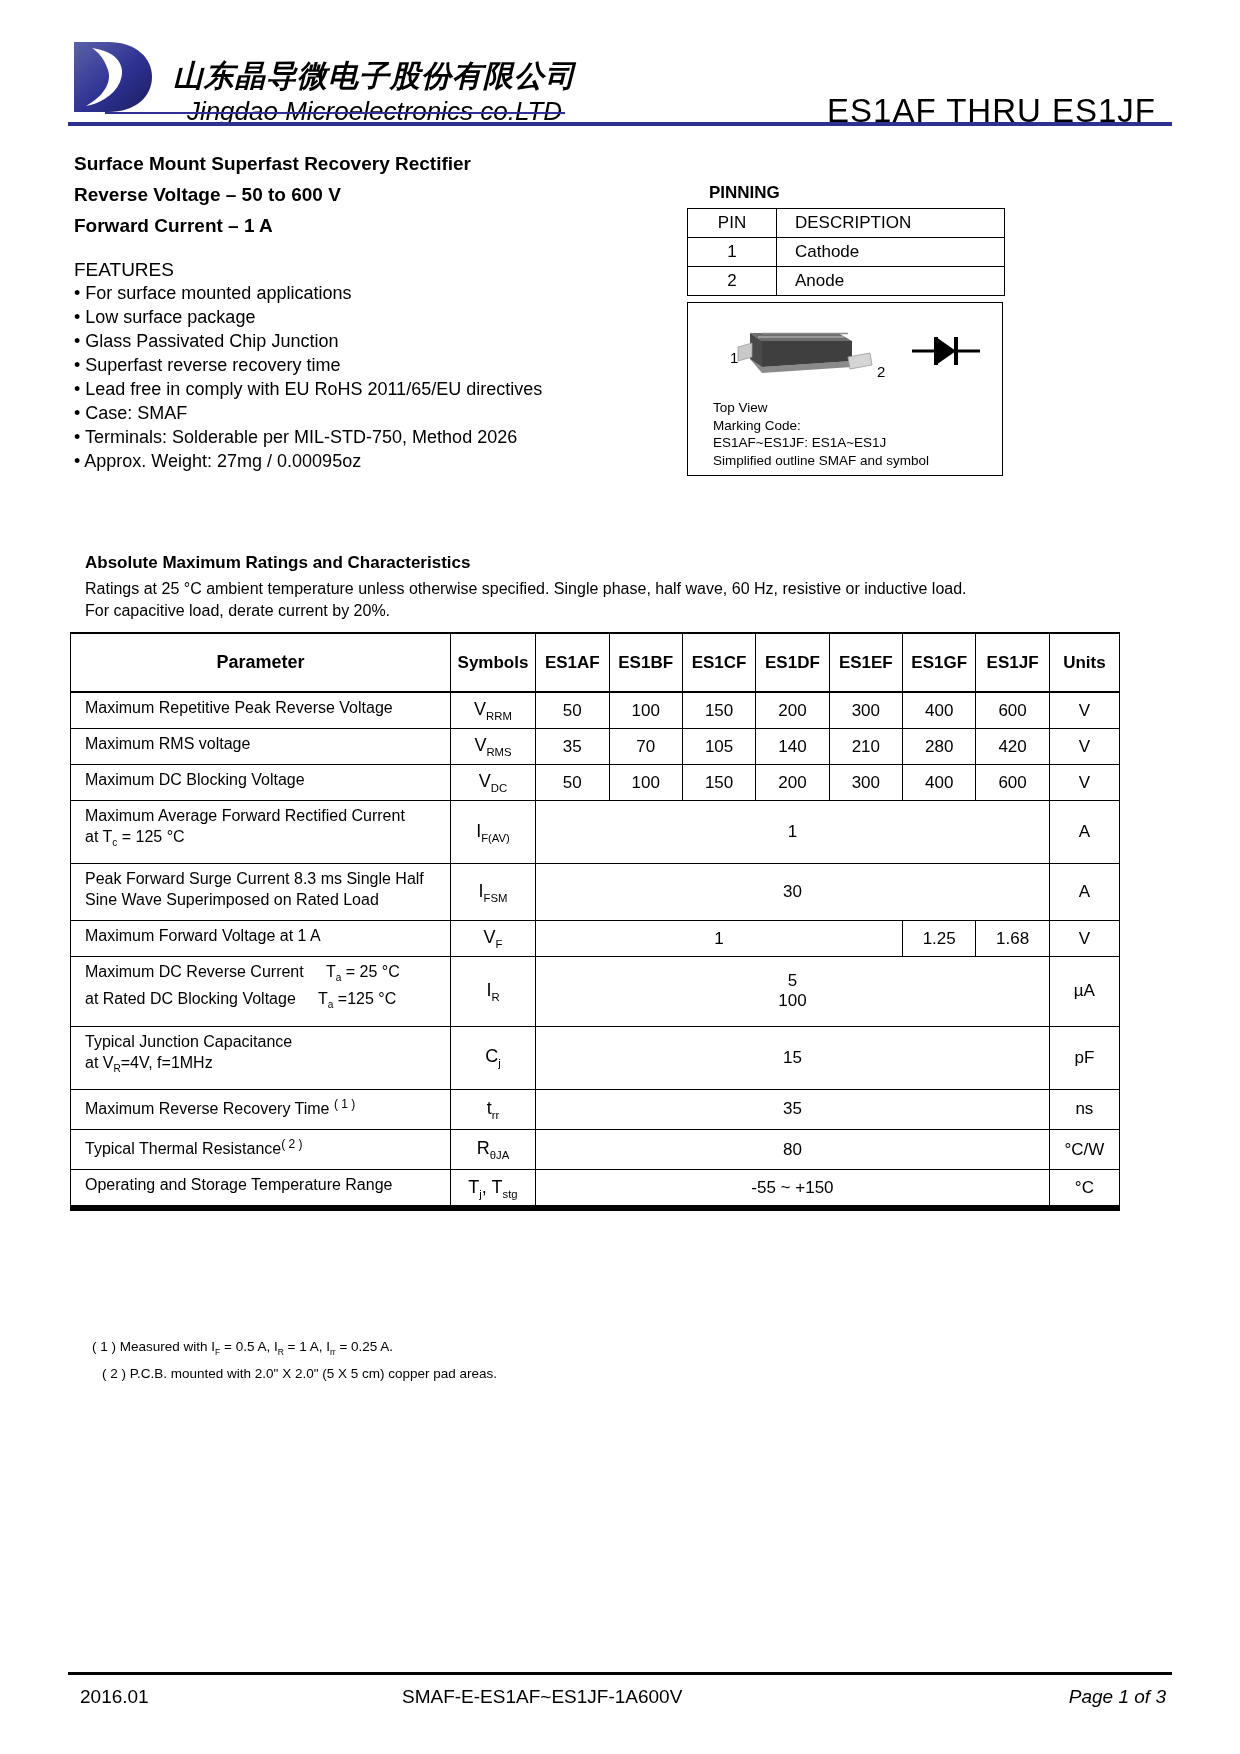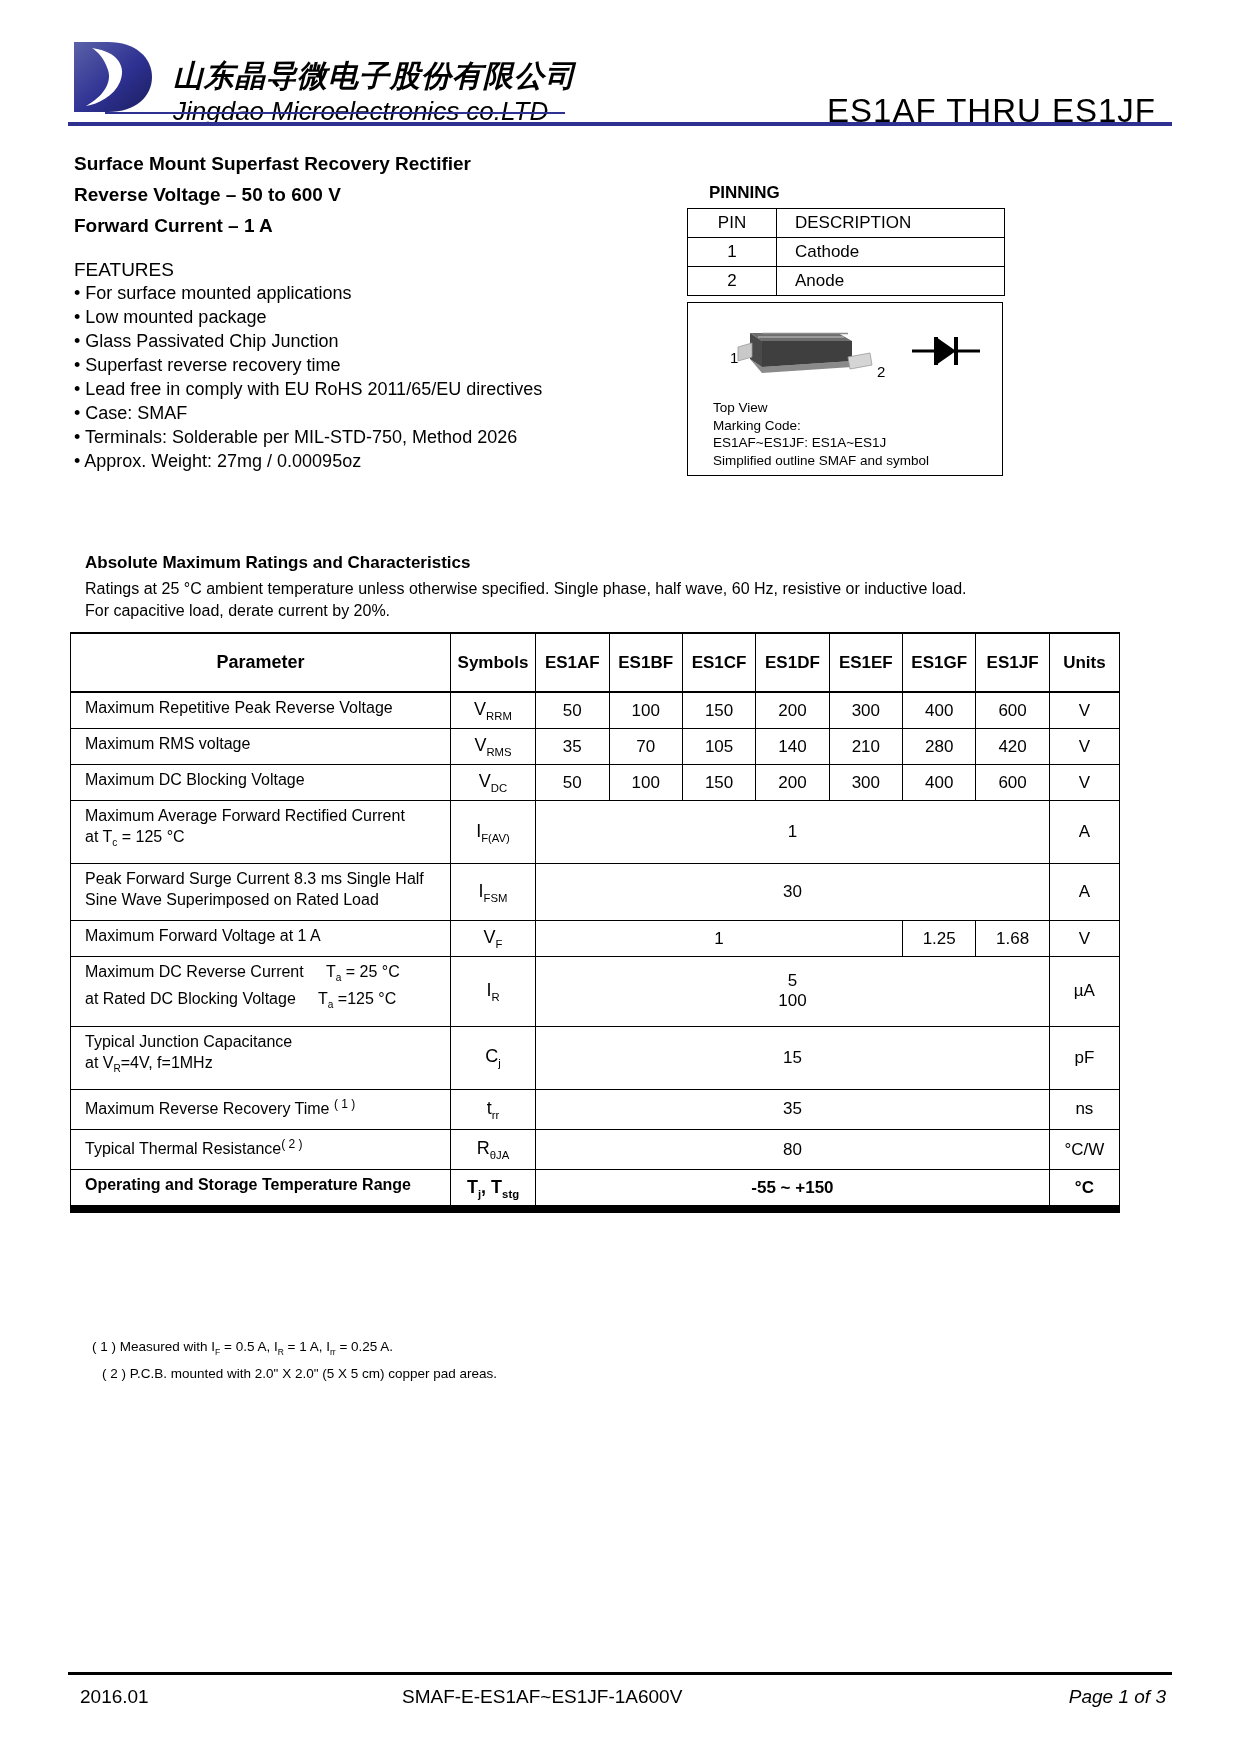--- a/index.html
+++ b/index.html
@@ -15,21 +15,21 @@
 
   
   .header { position:absolute; left:68px; top:30px; width:1104px; height:98px; }
   .logo { position:absolute; left:0px; top:8px; width:90px; height:78px; }
   .company { position:absolute; left:105px; top:28px; }
   .company-cn {
     font-size:30px; font-weight:bold; font-style:italic;
     letter-spacing:1px; line-height:36px; white-space:nowrap;
   }
   .company-en {
-    font-size:26px; font-style:italic; line-height:34px; white-space:nowrap;
+    font-size:26px; font-style:italic; line-height:34px; white-space:nowrap;text-align:center;
   }
   .part-title {
     position:absolute; right:16px; top:62px;
     font-size:33px; letter-spacing:1px; white-space:nowrap;
   }
   .header-rule {
     position:absolute; left:68px; top:122px; width:1104px; height:4px;
     background:#2e3192;
   }
   .logo-underline {
@@ -76,21 +76,21 @@
     border-collapse:collapse; font-size:16px;
   }
   table.main td, table.main th { border:1px solid #000; }
   table.main tr.hdr td { border-top:2px solid #000; border-bottom:2px solid #000;
     font-size:17px; font-weight:bold; text-align:center; padding:18px 2px; }
   table.main tr.hdr td.p-h { font-size:18px; }
   table.main td.param { text-align:left; padding:4px 6px 10px 14px; font-size:16px; line-height:21px; }
   table.main td.sym { text-align:center; font-size:18px; width:76px; }
   table.main td.val { text-align:center; font-size:17px; }
   table.main td.unit { text-align:center; font-size:17px; width:62px; }
-  table.main td.last-row { border-bottom:8px solid #000000;font-weight:bold; }
+  table.main td.last-row { border-bottom:6px solid #000000; }
   .col-p { width:352px; }
   .col-v { width:68px; }
   sub { font-size:0.63em; }
   .note-sup { font-size:12px; vertical-align:super; }
 
   
   .footnotes { position:absolute; left:92px; top:1336px; font-size:13.5px; line-height:21px; }
 
   
   .footer-rule { position:absolute; left:68px; top:1672px; width:1104px; height:3px; background:#000; }
@@ -128,21 +128,21 @@
   <div class="header-rule"></div>
 
   <div class="leftcol">
     <div class="h-line">Surface Mount Superfast Recovery Rectifier</div>
     <div class="h-line">Reverse Voltage – 50 to 600 V</div>
     <div class="h-line">Forward Current – 1 A</div>
 
     <div class="sec-head">FEATURES</div>
     <div class="bullets">
       <div>• For surface mounted applications</div>
-      <div>• Low mounted package</div>
+      <div>• Low surface package</div>
       <div>• Glass Passivated Chip Junction</div>
       <div>• Superfast reverse recovery time</div>
       <div>• Lead free in comply with EU RoHS 2011/65/EU directives</div>
     </div>
 
     <div class="bullets">
       <div>• Case: SMAF</div>
       <div>• Terminals: Solderable per MIL-STD-750, Method 2026</div>
       <div>• Approx. Weight: 27mg /  0.00095oz</div>
     </div>

